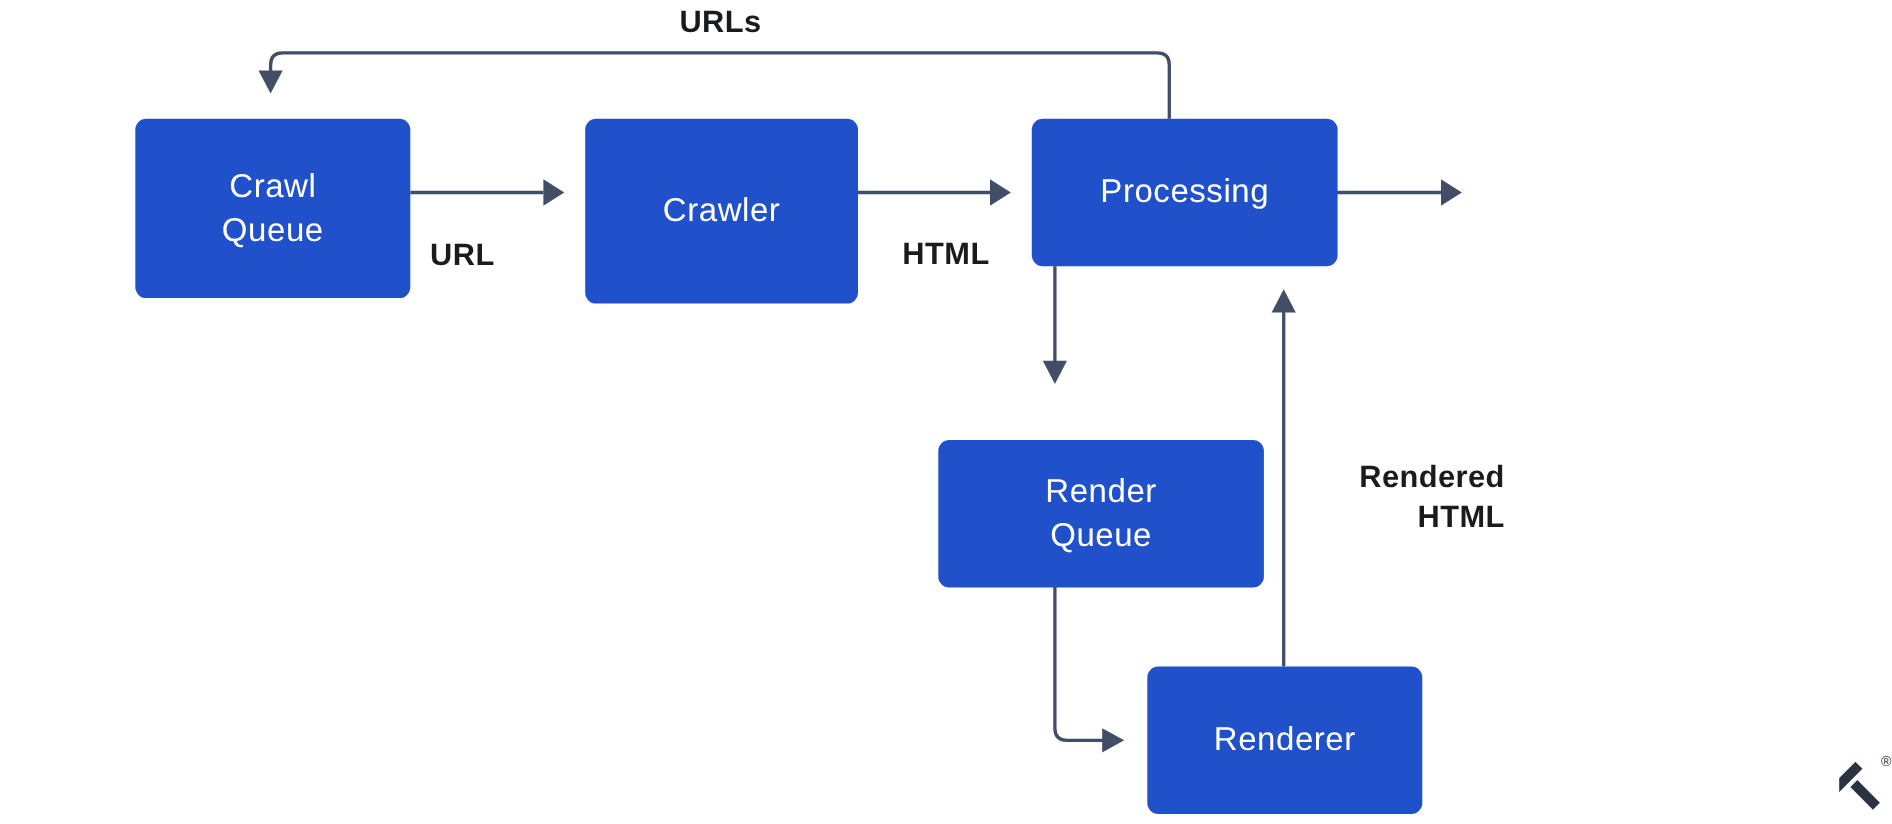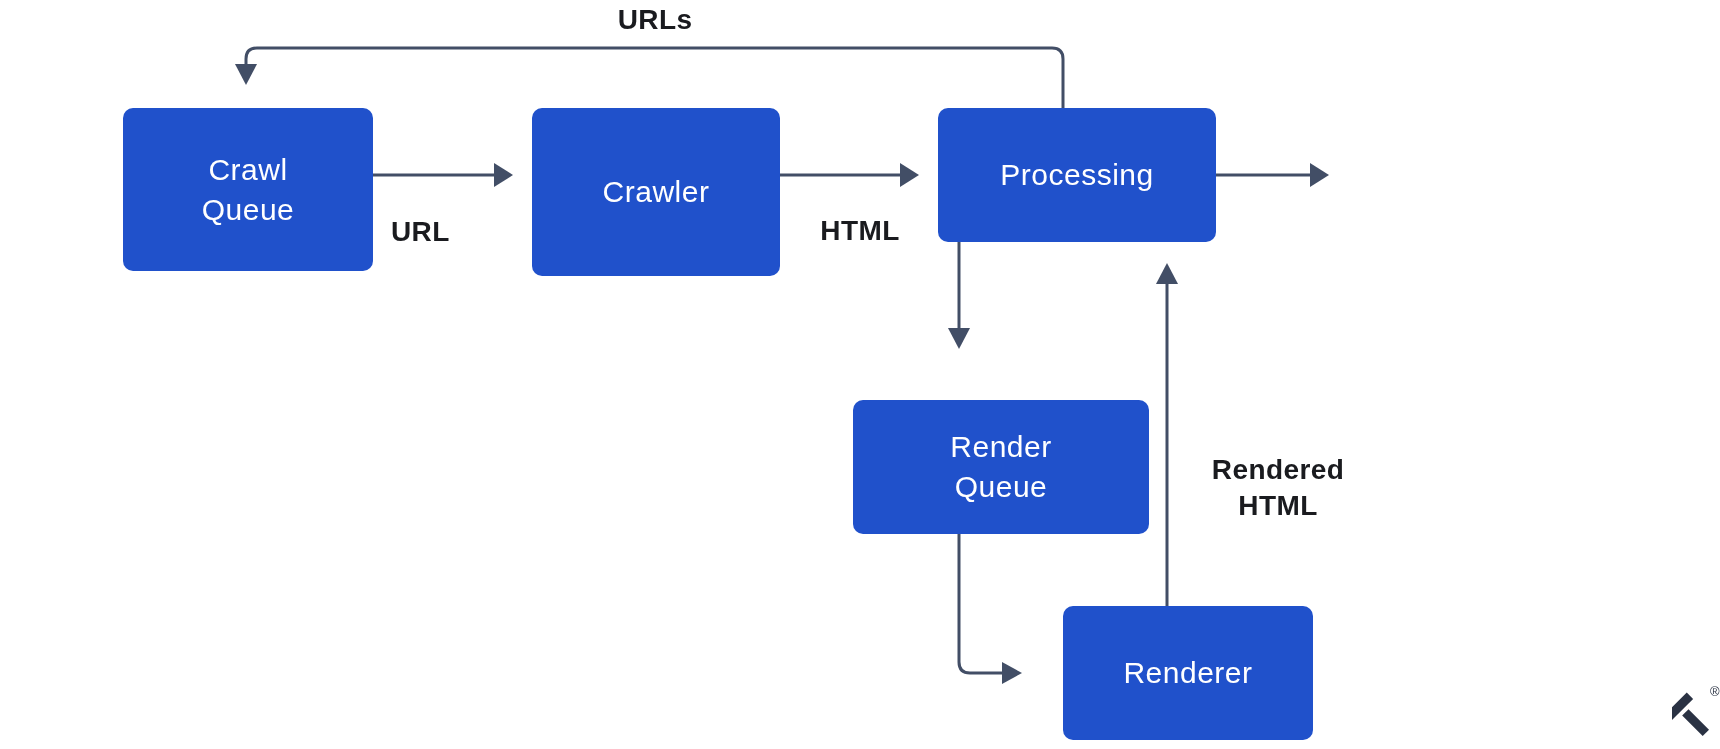--- a/index.html
+++ b/index.html
@@ -42,35 +42,35 @@
     font-size: 30px;
     line-height: 40px;
     letter-spacing: 0.5px;
     white-space: pre-line;
   }
   .node-crawl-queue  { left: 123px;  top: 108px; width: 250px; height: 163px; }
   .node-crawler      { left: 532px;  top: 108px; width: 248px; height: 168px; }
   .node-processing   { left: 938px;  top: 108px; width: 278px; height: 134px; }
   .node-index        { left: 1348px; top: 108px; width: 247px; height: 134px; }
   .node-render-queue { left: 853px;  top: 372px; width: 296px; height: 134px; margin-top: 28px; }
-  .node-renderer     { left: 1043px; top: 606px; width: 250px; height: 134px; margin-left: 20px; }
+  .node-renderer     { left: 1043px; top: 606px; width: 250px; height: 134px; }
 
   .edge-label {
     position: absolute;
     color: var(--label-text, #1A1B1F);
     font-size: 28px;
     line-height: 36px;
     letter-spacing: 0.4px;
     white-space: pre-line;
     font-weight: bold;
   }
   .label-urls          { left: 595px;  top: 2px;   width: 120px; text-align: center; }
   .label-url           { left: 391px;  top: 214px; width: 120px; }
   .label-html          { left: 790px;  top: 213px; width: 140px; text-align: center; }
-  .label-rendered-html { left: 1188px; top: 416px; width: 180px; text-align: center; margin-top: 36px; }
+  .label-rendered-html { left: 1188px; top: 416px; width: 180px; text-align: right; }
 
   .logo-wrap {
     position: absolute;
     left: 1672px; top: 684px;
     width: 48px; height: 62px;
   }
   .logo-mark {
     position: absolute;
     left: 0; top: 8px;
   }

